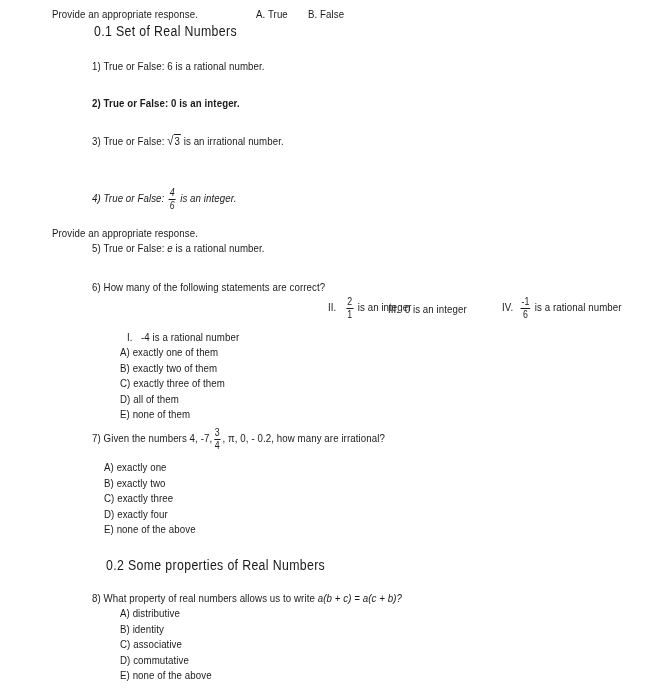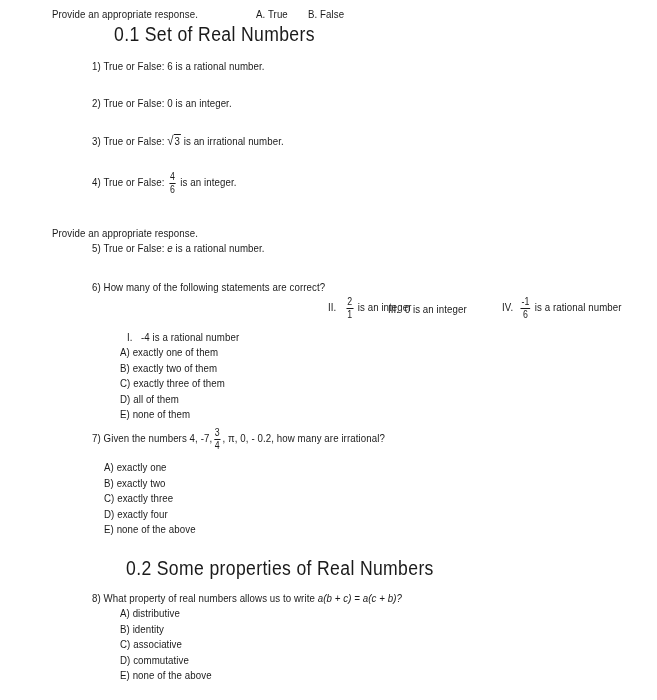--- a/index.html
+++ b/index.html
@@ -3,21 +3,21 @@
 <meta charset="utf-8">
 <style>
   html, body { margin: 0; padding: 0; background: #ffffff; }
   body {
     width: 657px; height: 700px; position: relative; overflow: hidden;
     font-family: "Liberation Sans", sans-serif; color: #1a1a1a;
     font-size: 11px; letter-spacing: 0.1px;
   }
   .abs { position: absolute; white-space: nowrap; }
   .cond { transform: scaleX(0.88); transform-origin: left center; display: inline-block; }
-  .h-section { font-size: 20px; letter-spacing: 0.4px; margin-left: 20px; }
+  .h-section { font-size: 14px; letter-spacing: 0.4px; }
   .frac { display: inline-flex; flex-direction: column; align-items: center; vertical-align: middle; line-height: 1; margin: 0 2px; font-size: 10px; }
   .frac .num { padding: 0 1px; }
   .frac .bar { border-top: 1px solid #1a1a1a; width: 100%; margin: 1px 0; }
   .sqrt { display: inline-flex; align-items: flex-end; }
   .sqrt .radical { font-size: 13px; line-height: 1; }
   .sqrt .radicand { border-top: 1px solid #1a1a1a; padding: 0 1px; line-height: 1.1; }
   .it { font-style: italic; }
   .opt { display: block; line-height: 15.5px; }
 </style>
 </head>
@@ -34,36 +34,36 @@
 </div>
 
 <div class="abs h-section" style="left:94px; top:23px;">
   <span class="cond">0.1 Set of Real Numbers</span>
 </div>
 
 <div class="abs" style="left:92px; top:60px;">
   <span class="cond">1) True or False: 6 is a rational number.</span>
 </div>
 
-<div class="abs" style="left:92px; top:97px;">
+<div class="abs" style="left:92px; top:97px;font-weight:bold;">
   <span class="cond">2) True or False: 0 is an integer.</span>
 </div>
 
 <div class="abs" style="left:92px; top:134px;text-align:right;">
   <span class="cond">
     <span>3) True or False:</span>
     <span class="sqrt">
         <span class="radical">√</span>
         <span class="radicand">3</span>
       </span>
     <span>is an irrational number.</span>
   </span>
 </div>
 
-<div class="abs" style="left:92px; top:172px;">
+<div class="abs" style="left:92px; top:188px;font-style:italic;">
   <span class="cond">
     <span>4) True or False:</span>
     <span class="frac">
         <span class="num">4</span>
         <span class="bar"></span>
         <span>6</span>
       </span>
     <span>is an integer.</span>
   </span>
 </div>

